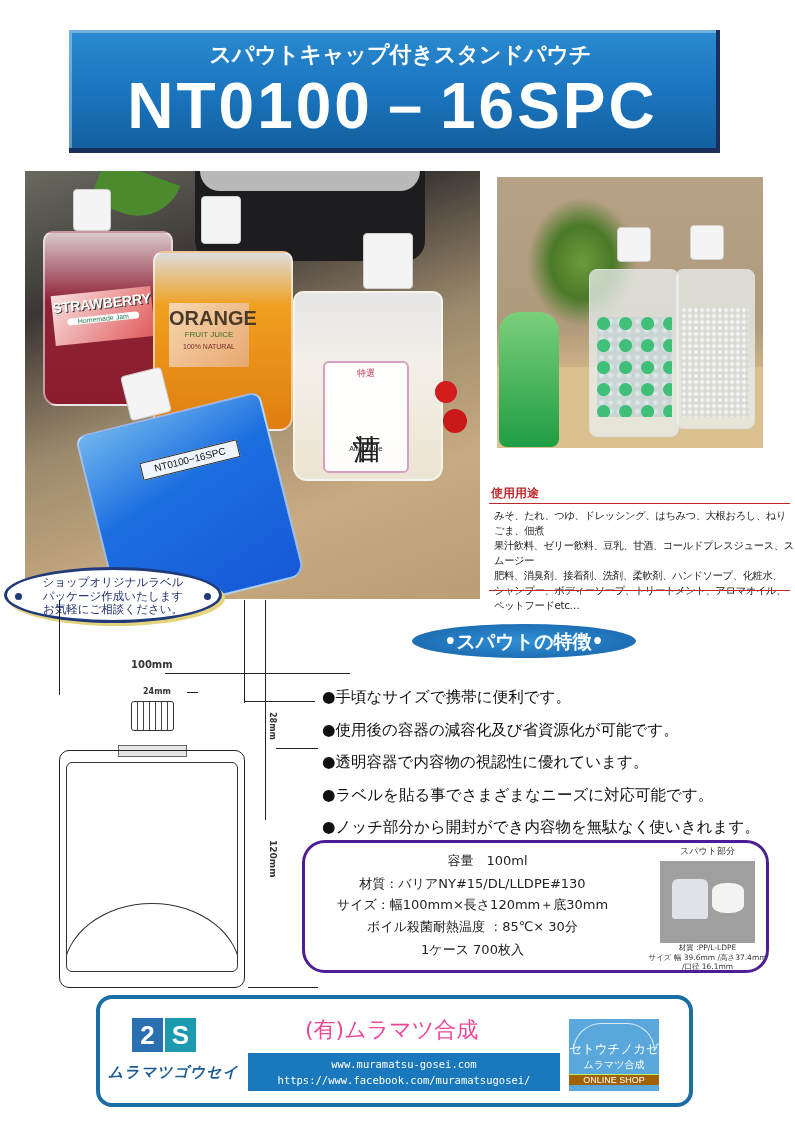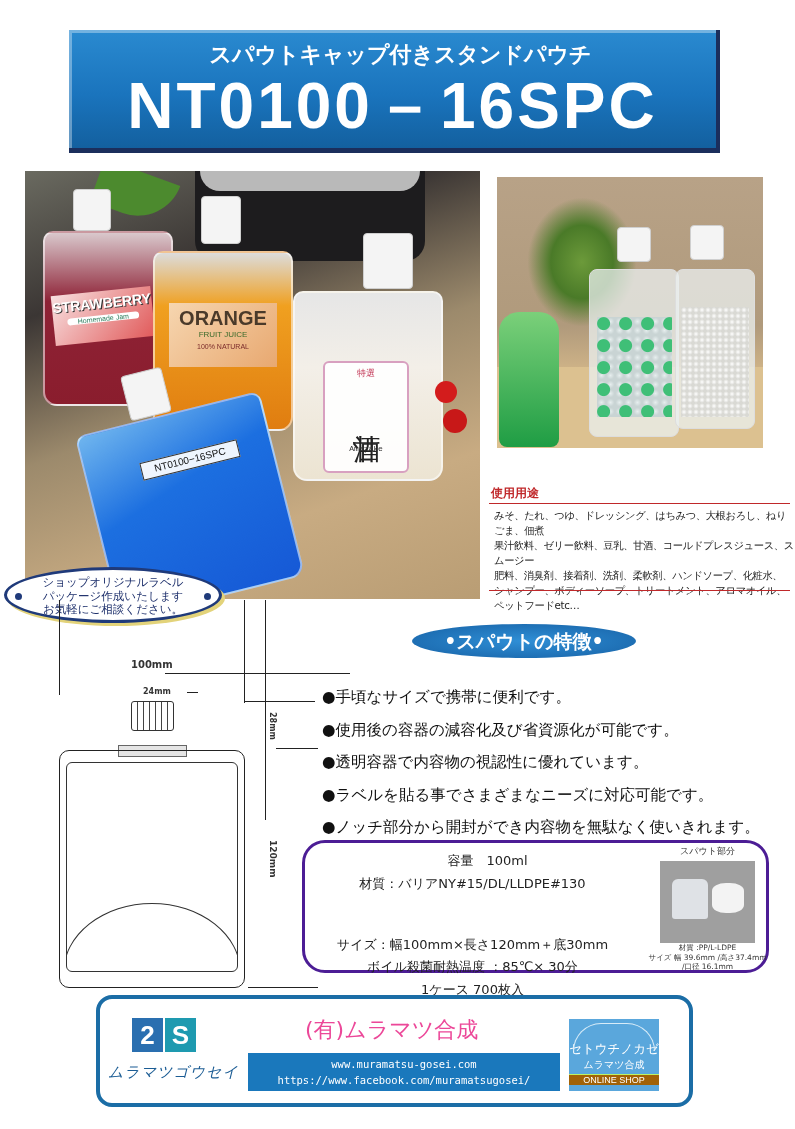--- a/index.html
+++ b/index.html
@@ -56,21 +56,21 @@
     .spec-lines .l1 { padding-left: 30px; }
     .spout { position: absolute; left: 340px; top: 2px; width: 125px; text-align: center; }
     .spout .t { font-size: 9px; color: #333; }
     .spout .img { width: 95px; height: 82px; margin: 3px auto 0; background: #9f9f9f; position: relative; }
     .spout .s { font-size: 7.5px; color: #333; line-height: 9.5px; }
 
     
     .footer { left: 96px; top: 995px; width: 597px; height: 112px; border: 4px solid #1b6da6; border-radius: 16px; background: #fff; }
     .logo-25 { position: absolute; left: 32px; top: 19px; width: 64px; height: 34px; display: flex; gap: 2px; }
     .logo-25 div { flex: 1; color: #fff; font-weight: bold; font-size: 26px; text-align: center; line-height: 34px; font-family: "Liberation Sans", sans-serif; }
-    .logo-kana { position: absolute; left: 8px; top: 64px; font-size: 15px; font-style: italic; font-weight: normal; color: #1b5c94; letter-spacing: 1px; }
+    .logo-kana { position: absolute; left: 8px; top: 64px; font-size: 15px; font-style: italic; font-weight: bold; color: #1b5c94; letter-spacing: 1px; }
     .company { position: absolute; left: 205px; top: 16px; font-size: 22px; color: #ec4899; }
     .urlbar { position: absolute; left: 148px; top: 54px; width: 312px; height: 38px; background: #1a78bc; color: #fff;
       font-family: "DejaVu Sans Mono", monospace; font-size: 10.5px; text-align: center; line-height: 16px; padding-top: 3px; }
     .shop { position: absolute; left: 469px; top: 20px; width: 90px; height: 72px; background: #5aa7dc; color: #fff; text-align: center; overflow: hidden; }
     .shop .a { font-size: 12.5px; margin-top: 22px; }
     .shop .b { font-size: 10px; }
     .shop .c { font-size: 9px; background: #a16207; margin-top: 2px; border-top: 1px solid #bef264; font-family: "Liberation Sans", sans-serif; }
   </style>
 </head>
 <body>
@@ -89,21 +89,21 @@
 
   <div class="pouch" style="left:18px;top:60px;width:130px;height:175px;background:linear-gradient(180deg,#d9c8cc,#8e2236 40%,#8a1d2d);"></div>
   <div class="cap" style="left:48px;top:18px;width:38px;height:42px;"></div>
   <div class="label-box" style="left:28px;top:120px;width:100px;height:50px;background:linear-gradient(135deg,#f7e0e0,#e15a5a);transform:rotate(-6deg);">
     <div style="font-size:14px;font-weight:bold;color:#fff;text-shadow:1px 1px 0 #333;margin-top:4px;">STRAWBERRY</div>
     <div style="font-size:7px;background:#fff;color:#2a7a5a;border-radius:8px;margin:4px 14px 0;">Homemade Jam</div>
   </div>
 
   <div class="pouch" style="left:128px;top:80px;width:140px;height:180px;background:linear-gradient(180deg,#dcdcdc,#f0a020 30%,#e07d10);"></div>
   <div class="cap" style="left:176px;top:25px;width:40px;height:48px;"></div>
-  <div class="label-box" style="left:144px;top:132px;width:108px;height:64px;background:linear-gradient(135deg,#f6d6b0,#e8a870);">
+  <div class="label-box" style="left:144px;top:132px;width:80px;height:64px;background:linear-gradient(135deg,#f6d6b0,#e8a870);">
     <div style="font-size:20px;font-weight:bold;color:#4a3a2a;margin-top:4px;">ORANGE</div>
     <div style="font-size:8px;color:#3a6a2a;">FRUIT JUICE</div>
     <div style="font-size:7px;color:#7a2a2a;margin-top:4px;">100% NATURAL</div>
   </div>
 
   <div class="pouch" style="left:268px;top:120px;width:150px;height:190px;background:linear-gradient(180deg,#e6e6e6,#f3efe8 40%,#ece4d2);"></div>
   <div class="cap" style="left:338px;top:62px;width:50px;height:56px;"></div>
   <div class="label-box" style="left:298px;top:190px;width:86px;height:112px;border:2px solid #d8a0c0;border-radius:6px;">
     <div style="font-size:9px;color:#c03050;margin-top:4px;">特選</div>
     <div style="font-size:28px;line-height:30px;color:#222;font-family:'DejaVu Serif',serif;writing-mode:vertical-rl;margin:0 auto;height:64px;">甘酒</div>
@@ -178,21 +178,21 @@
   <li>●使用後の容器の減容化及び省資源化が可能です。</li>
   <li>●透明容器で内容物の視認性に優れています。</li>
   <li>●ラベルを貼る事でさまざまなニーズに対応可能です。</li>
   <li>●ノッチ部分から開封ができ内容物を無駄なく使いきれます。</li>
 </ul>
 
 <div class="abs spec">
   <div class="spec-lines">
     <div class="l1">容量　100ml</div>
     <div>材質：バリアNY#15/DL/LLDPE#130</div>
-    <div style="line-height:20px;margin-top:40px;">サイズ：幅100mm×長さ120mm＋底30mm</div>
+    <div style="line-height:20px;">サイズ：幅100mm×長さ120mm＋底30mm</div>
     <div>ボイル殺菌耐熱温度 ：85℃× 30分</div>
     <div>1ケース 700枚入</div>
   </div>
   <div class="spout">
     <div class="t">スパウト部分</div>
     <div class="img">
       <div style="position:absolute;left:12px;top:18px;width:36px;height:40px;background:#dfe2e6;border-radius:6px 6px 3px 3px;"></div>
       <div style="position:absolute;left:52px;top:22px;width:32px;height:30px;background:#f3f3f3;border-radius:14px/8px;"></div>
     </div>
     <div class="s">材質 :PP/L-LDPE</div>

